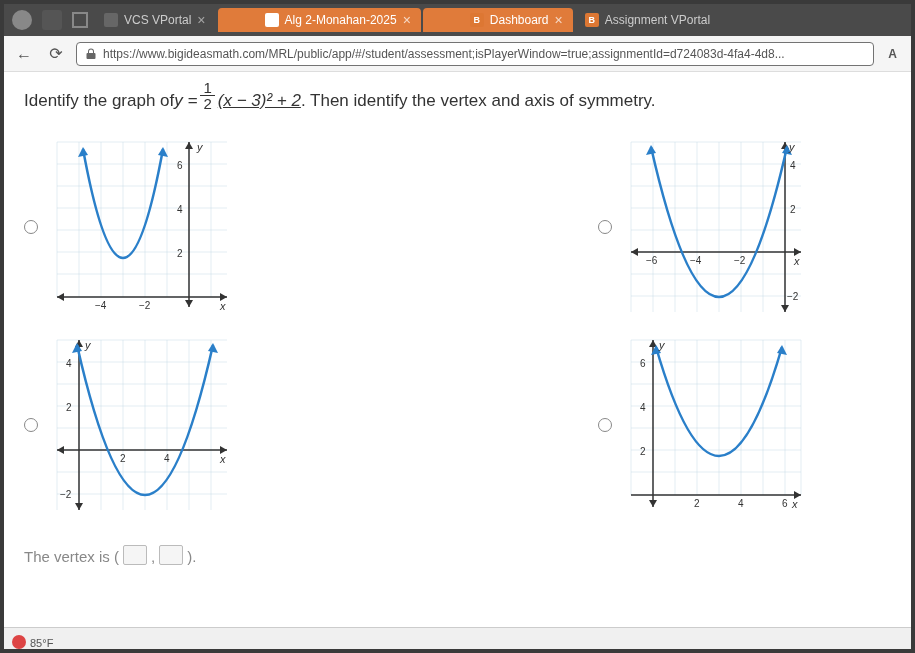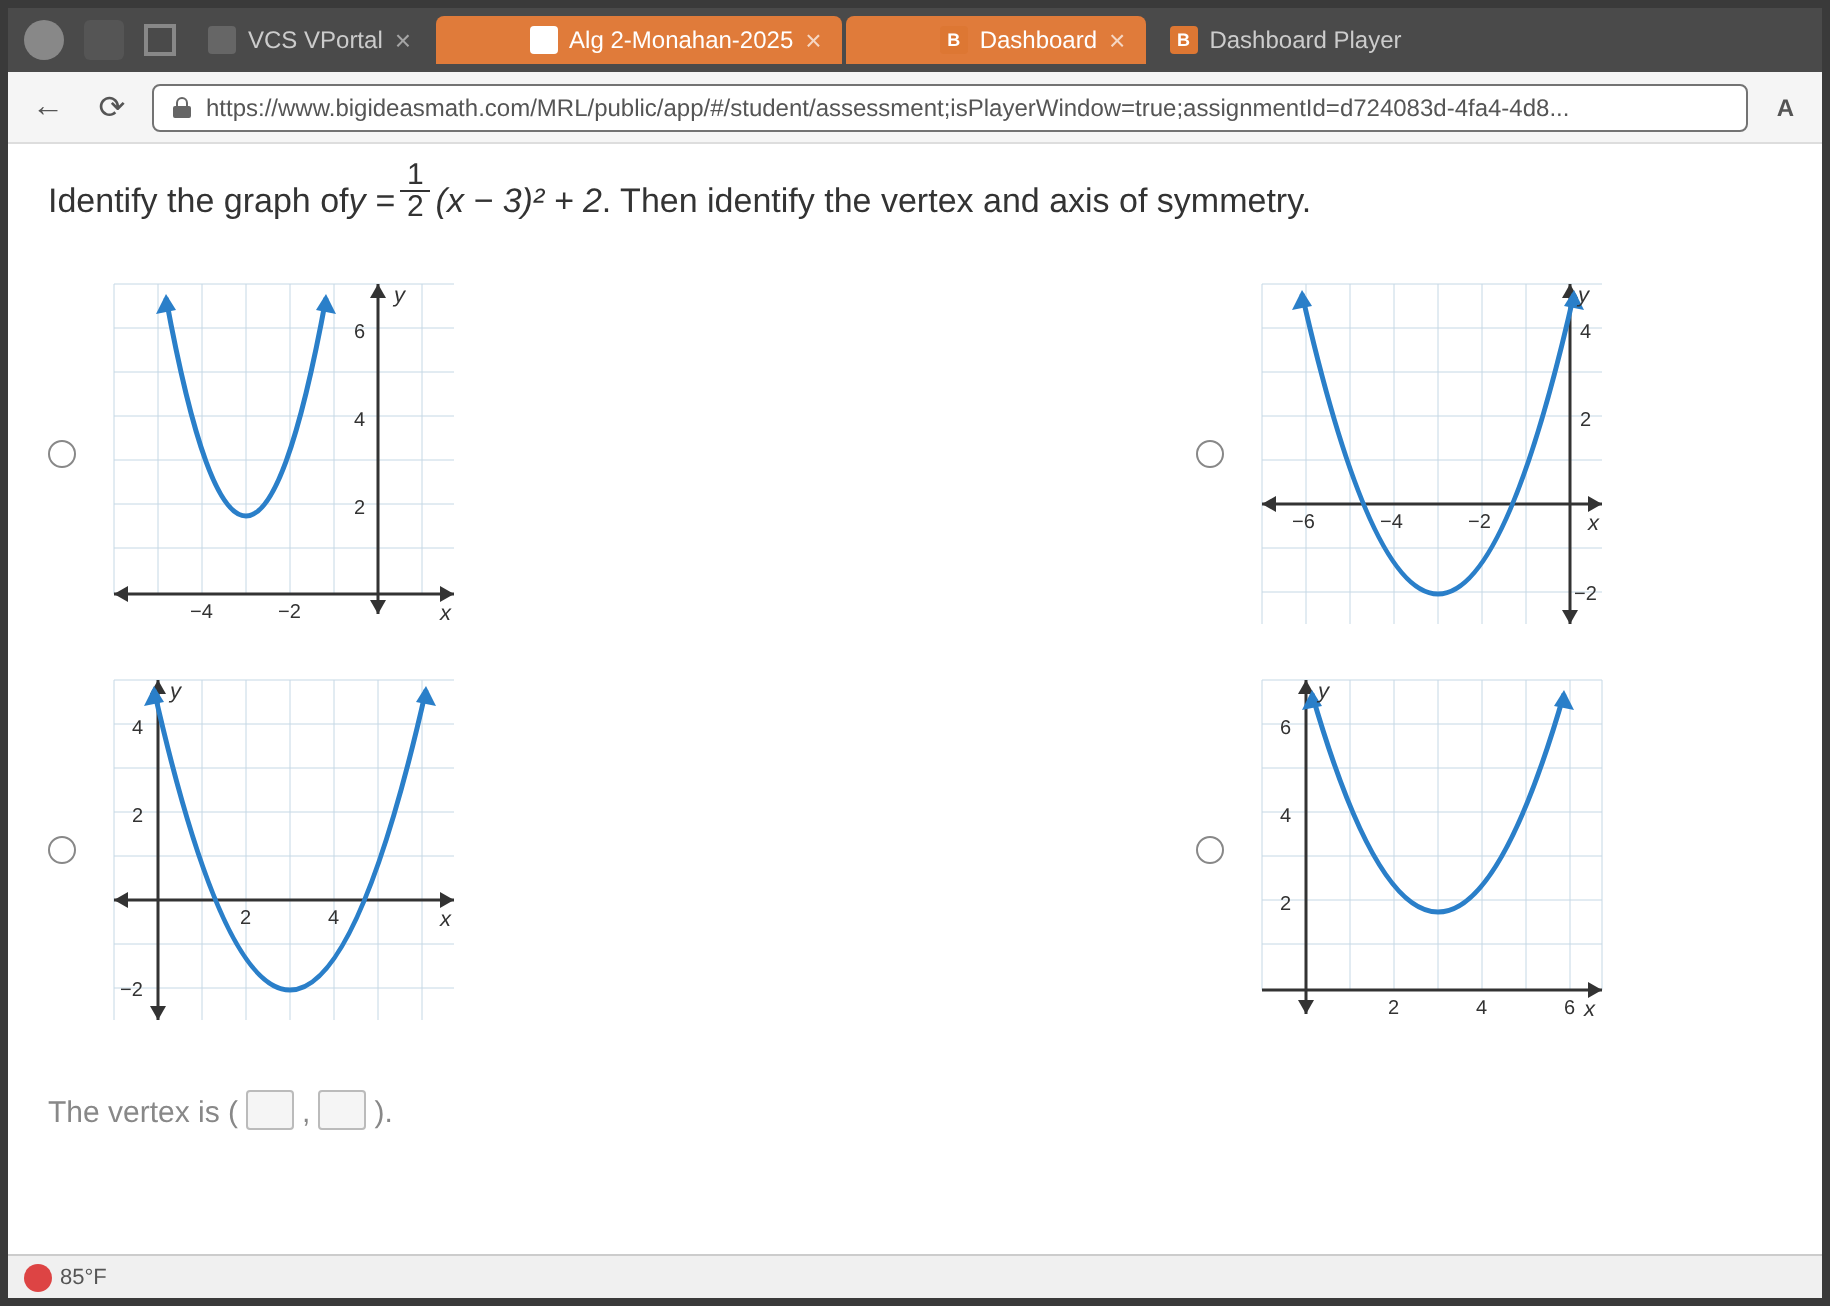--- a/index.html
+++ b/index.html
@@ -41,21 +41,21 @@
     .axis-line { stroke: #333; stroke-width: 1.5; }
     .curve { stroke: #2a7fc9; stroke-width: 2.5; fill: none; }
     .arrow-head { fill: #2a7fc9; }
     .axis-arrow { fill: #333; }
     .axis-label { font-size: 11px; fill: #333; font-style: italic; }
     .tick-label { font-size: 10px; fill: #333; }
     
     .vertex-line { margin-top: 10px; font-size: 15px; color: #888; display: flex; align-items: flex-end; gap: 4px; }
     .vertex-box { display: inline-block; width: 24px; height: 20px; border: 1px solid #bbb; background: #f5f5f5; border-radius: 2px; }
     
-    .taskbar { position: absolute; bottom: 0; left: 0; right: 0; height: 22px; background: #f0f0f0; border-top: 1px solid #ccc; display: flex; align-items: center; padding: 0 8px; font-size: 11px; color: #555; gap: 4px; }
+    .taskbar { position: absolute; bottom: 0; left: 0; right: 0; height: 22px; background: #f0f0f0; border-top: 1px solid #ccc; display: flex; align-items: flex-end; padding: 0 8px; font-size: 11px; color: #555; gap: 4px; }
     .weather-icon { width: 14px; height: 14px; background: #d44; border-radius: 50%; }
   </style>
 </head>
 <body>
 
 <div class="window-frame">
   <div class="window-inner">
 
     <div class="tab-bar">
       <div class="tab-bar-icon"></div>
@@ -72,21 +72,21 @@
         <span>Alg 2-Monahan-2025</span>
         <span class="tab-close">×</span>
       </div>
       <div class="tab active">
         <span class="tab-favicon">B</span>
         <span>Dashboard</span>
         <span class="tab-close">×</span>
       </div>
       <div class="tab">
         <span class="tab-favicon">B</span>
-        <span>Dashboard Player</span>
+        <span>Assignment VPortal</span>
       </div>
     </div>
 
     <div class="address-bar">
       <div class="nav-btn">←</div>
       <div class="nav-btn">⟳</div>
       <div class="url-box">
         <svg class="lock-icon" viewBox="0 0 12 12">
             <path d="M3 5V3.5a3 3 0 016 0V5h.5a1 1 0 011 1v4a1 1 0 01-1 1h-7a1 1 0 01-1-1V6a1 1 0 011-1H3zm1 0h4V3.5a2 2 0 00-4 0V5z" fill="#666"></path>
           </svg>
@@ -97,21 +97,21 @@
 
     <div class="content">
 
       <div class="question">
         <span>Identify the graph of </span>
         <span style="font-style:italic;">y = </span>
         <span class="frac">
           <span class="num">1</span>
           <span class="den">2</span>
         </span>
-        <span style="font-style:italic;">(x − 3)² + 2</span>
+        <span style="font-style:italic;text-decoration:underline;">(x − 3)² + 2</span>
         <span> . Then identify the vertex and axis of symmetry.</span>
       </div>
 
       <div class="choices">
 
         <div class="choice">
           <div class="radio"></div>
           <div class="graph">
             <svg viewBox="0 0 180 180">
               <g>

